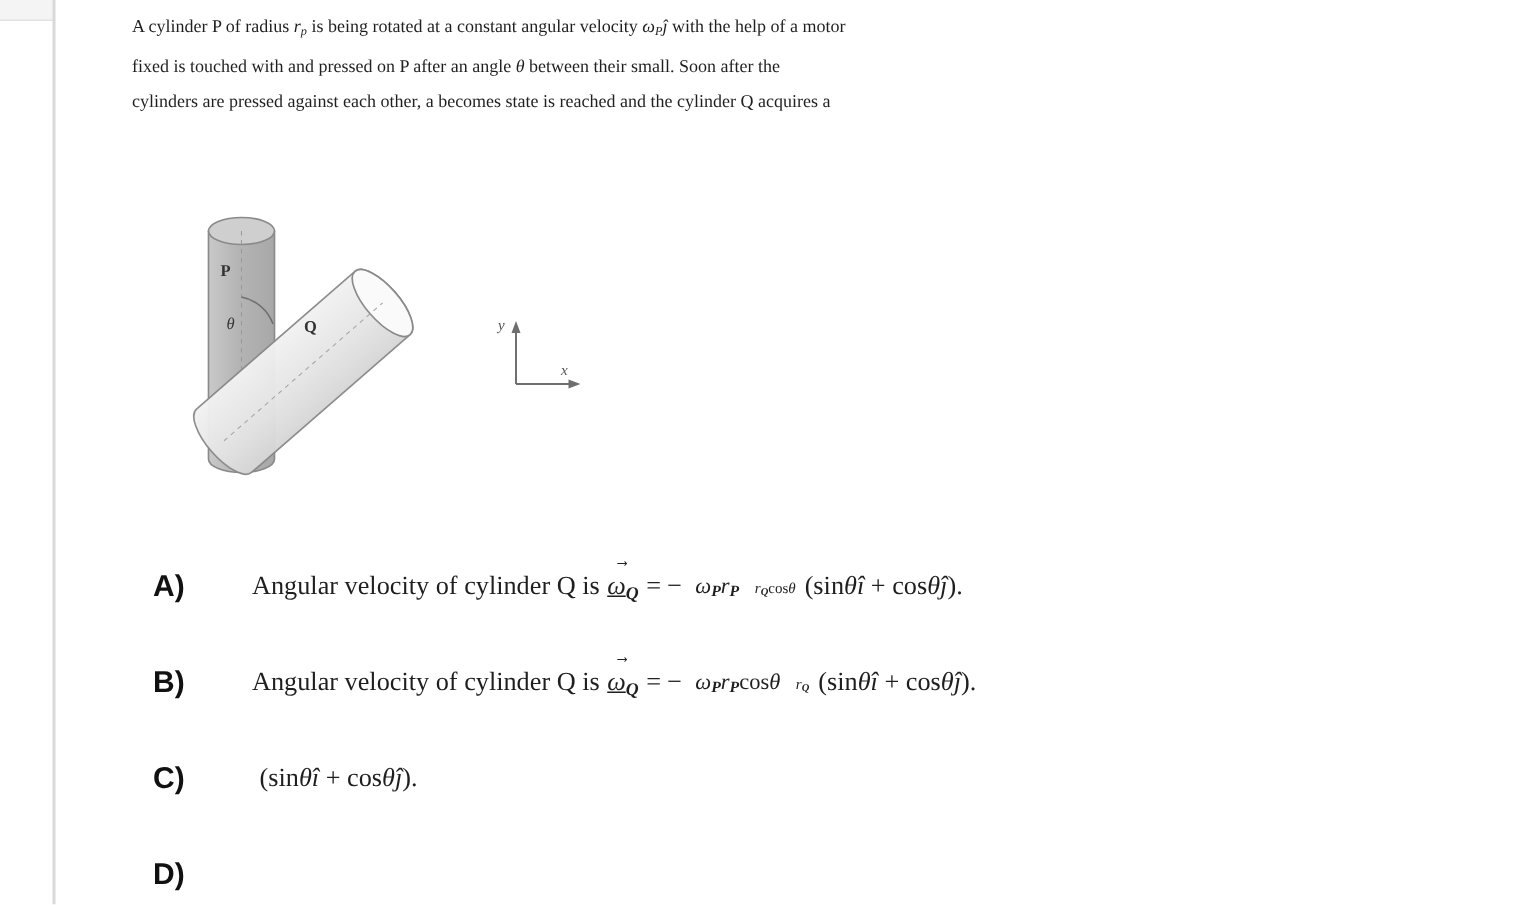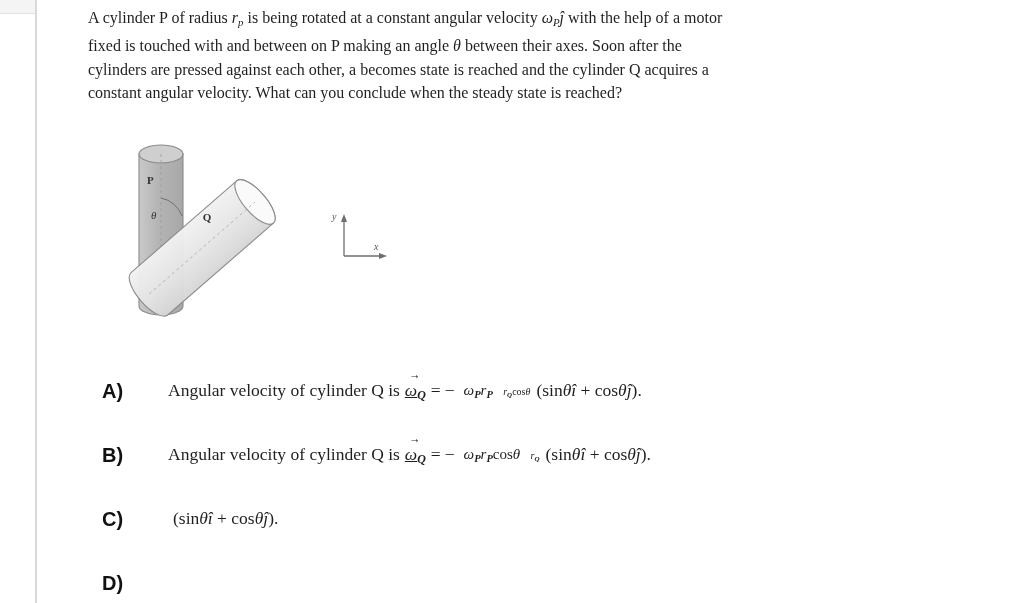--- a/index.html
+++ b/index.html
@@ -44,21 +44,21 @@
     top: 0;
     width: 910px;
     height: 603px;
   }
   
   .question {
     position: absolute;
     left: 0;
     top: 6px;
     width: 692px;
-    font-size: 16px;
+    font-size: 12px;
     line-height: 23.4px;
     color: #1f1f1f;
     text-align: left;
   }
   .question .ln { display: block; white-space: nowrap; }
   var, .mi {
     font-style: italic;
     font-family: "Liberation Serif", "DejaVu Serif", serif;
   }
   sub {
@@ -173,24 +173,23 @@
 
   <div class="gutter-band"></div>
   <div class="gutter-rule"></div>
 
   <div class="content">
 
     <div class="question">
       <span class="ln"><span>A cylinder P of radius </span><var>r</var><sub>p</sub><span> is being rotated at a constant angular velocity </span><var>ω</var><sub>P</sub><var>ĵ</var><span> with the help of a motor</span></span>
 
 
-      <span class="ln"><span>fixed is touched with and between on P making an angle </span><var>θ</var><span> between their axes. Soon after the</span></span>
+      <span class="ln"><span>fixed is touched with and pressed on P after an angle </span><var>θ</var><span> between their small. Soon after the</span></span>
 
       <span class="ln">cylinders are pressed against each other, a becomes state is reached and the cylinder Q acquires a</span>
-      <span class="ln">constant angular velocity. What can you conclude when the steady state is reached?</span>
     </div>
 
     <div class="figure">
       <svg width="230" height="192" viewBox="0 0 230 192">
         <defs>
           <linearGradient id="gp" x1="0" y1="0" x2="1" y2="0">
             <stop offset="0%" stop-color="#c9c9c9"></stop>
             <stop offset="45%" stop-color="#b4b4b4"></stop>
             <stop offset="100%" stop-color="#a8a8a8"></stop>
           </linearGradient>

